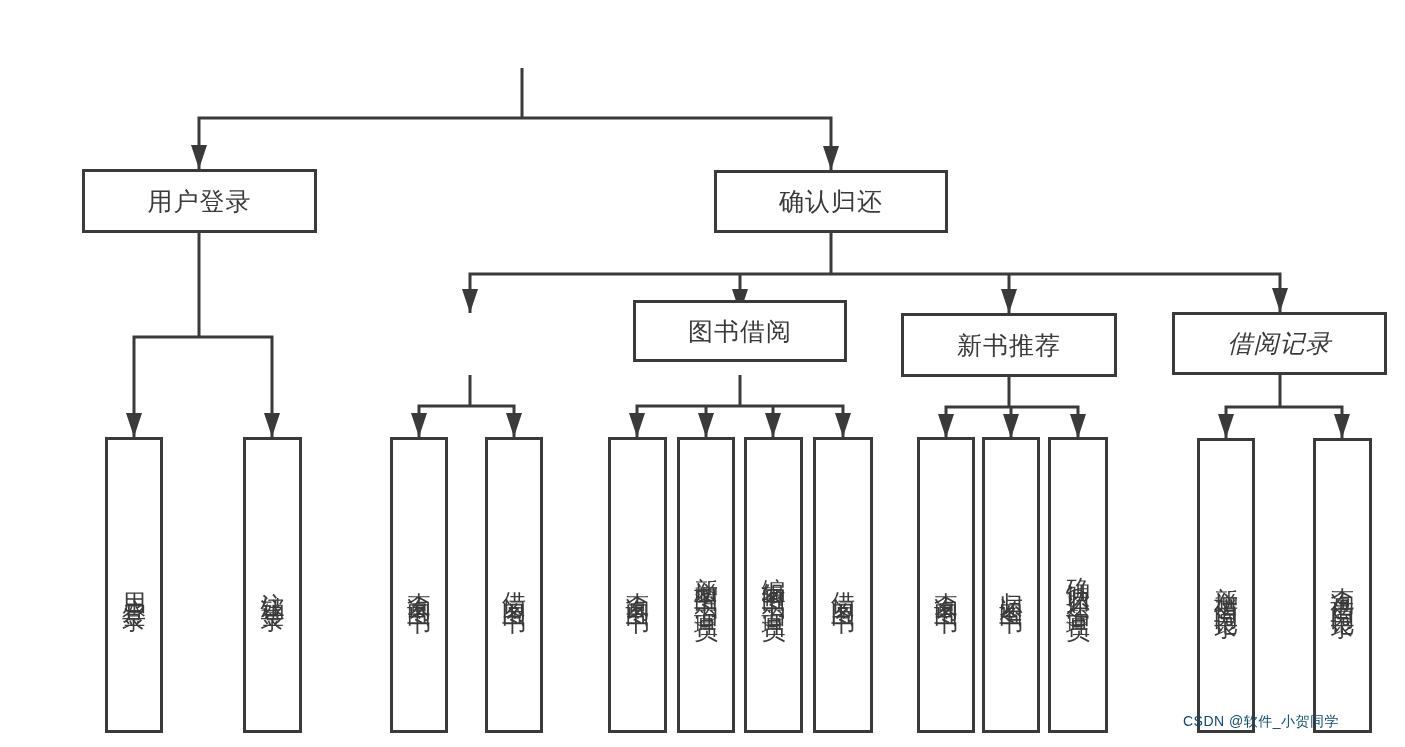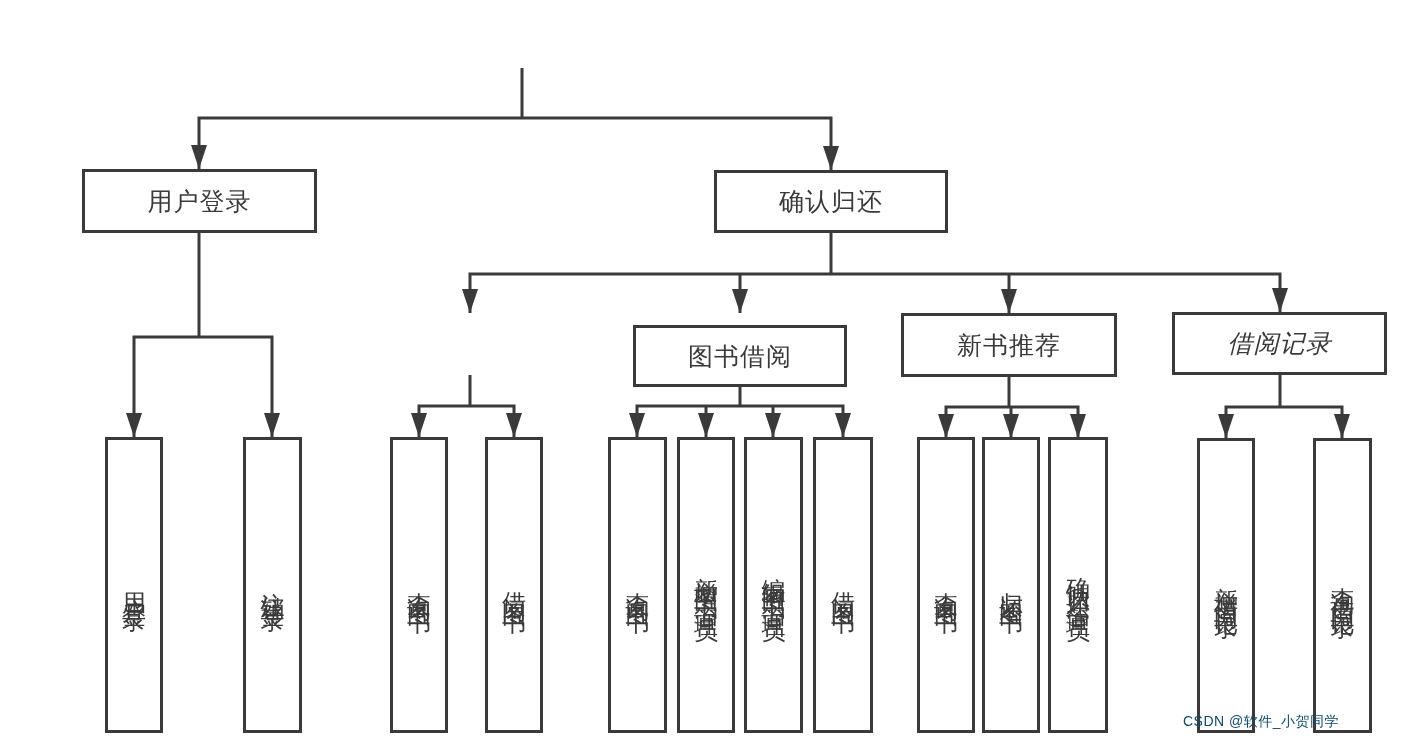--- a/index.html
+++ b/index.html
@@ -100,21 +100,21 @@
     <polygon points="1003,414 1019,414 1011,438"></polygon>
     <polygon points="1070,414 1086,414 1078,438"></polygon>
     <polygon points="1218,414 1234,414 1226,438"></polygon>
     <polygon points="1334,414 1350,414 1342,438"></polygon>
   </svg>
 
 
   <div class="node hnode" style="left:82px;top:169px;width:235px;height:64px;">用户登录</div>
   <div class="node hnode" style="left:714px;top:170px;width:234px;height:63px;">确认归还</div>
 
-  <div class="node hnode" style="left:633px;top:325px;width:214px;height:62px;">图书借阅</div>
+  <div class="node hnode" style="left:633px;top:300px;width:214px;height:62px;">图书借阅</div>
   <div class="node hnode" style="left:901px;top:313px;width:216px;height:64px;">新书推荐</div>
   <div class="node hnode" style="left:1172px;top:312px;width:215px;height:63px;font-style:italic;">借阅记录</div>
 
   <div class="node vnode" style="left:105px;top:437px;width:58px;height:296px;">用户登录</div>
   <div class="node vnode" style="left:243px;top:437px;width:59px;height:296px;">注销登录</div>
 
   <div class="node vnode" style="left:390px;top:437px;width:58px;height:296px;">查询图书</div>
   <div class="node vnode" style="left:485px;top:437px;width:58px;height:296px;">借阅图书</div>
 
   <div class="node vnode" style="left:608px;top:437px;width:59px;height:296px;">查询图书</div>

